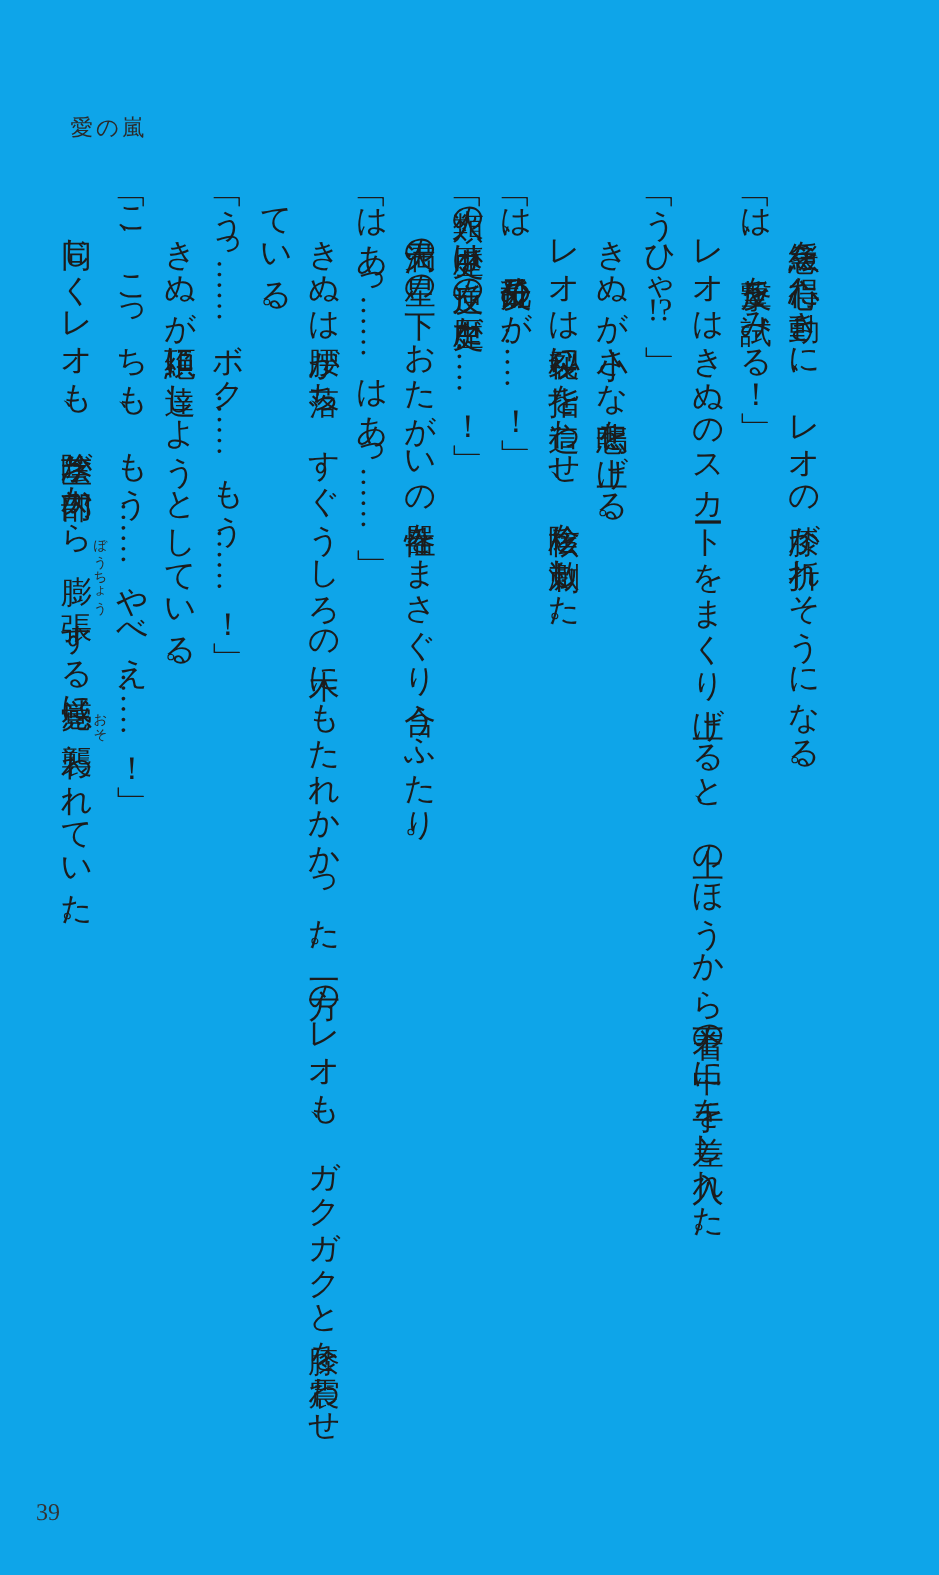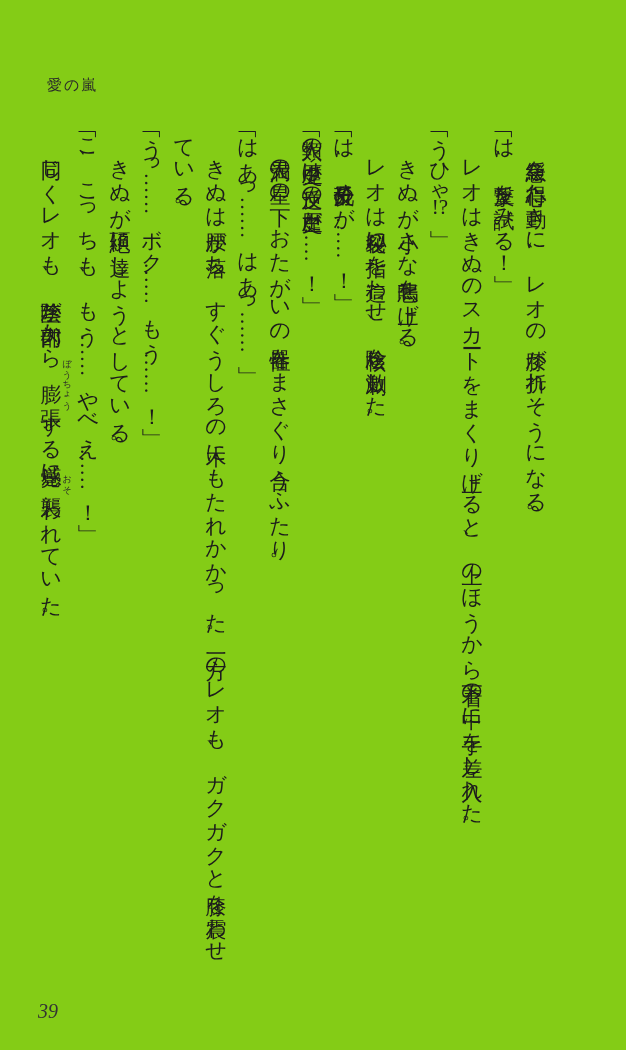--- a/index.html
+++ b/index.html
@@ -9,21 +9,21 @@
   body {
     width: 626px;
     height: 1050px;
     background: #f4f3f0;
     font-family: "Liberation Serif", "DejaVu Serif", serif;
   }
   .page {
     position: relative;
     width: 626px;
     height: 1050px;
-    background: #84cc16;
+    background: #0ea5e9;
     overflow: hidden;
     color: #1e1e1e;
   }
   
   .running-header {
     position: absolute;
     left: 47px;
     top: 76px;
     font-size: 15px;
     letter-spacing: 2px;
@@ -59,24 +59,23 @@
     font-size: 9px;
     letter-spacing: 0;
     color: #2a2a2a;
   }
   .tcy {
     text-combine-upright: all;
   }
   
   .page-number {
     position: absolute;
-    left: 38px;
+    left: 24px;
     top: 1000px;
-    font-size: 20px;
-    font-style: italic;
+    font-size: 16px;
     color: #333333;
   }
 </style>
 </head>
 <body>
 
 <div class="page">
   <div class="running-header">愛の嵐</div>
 
   <div class="text-block">

